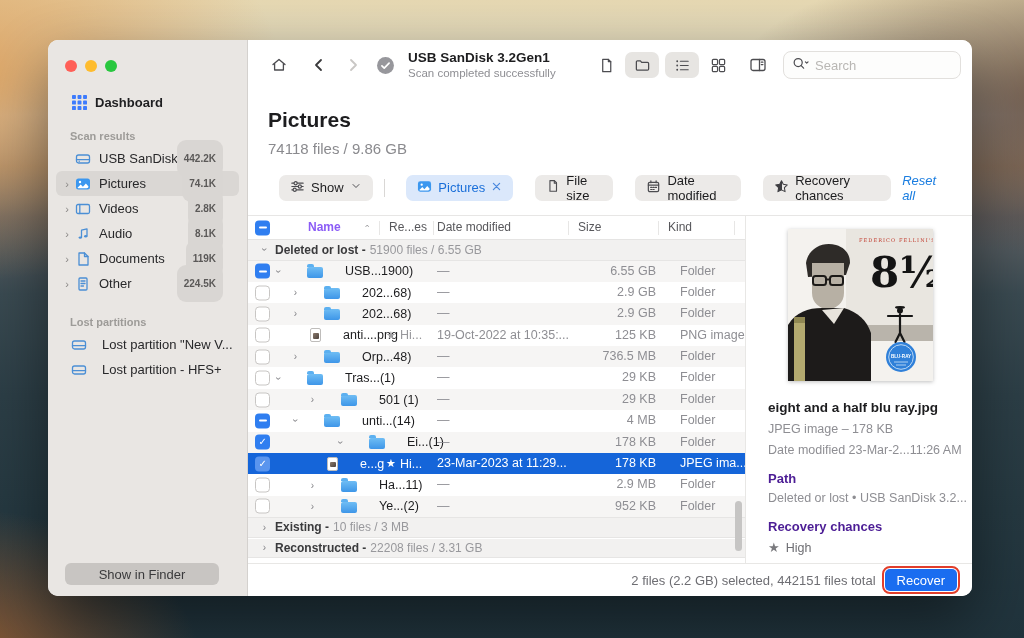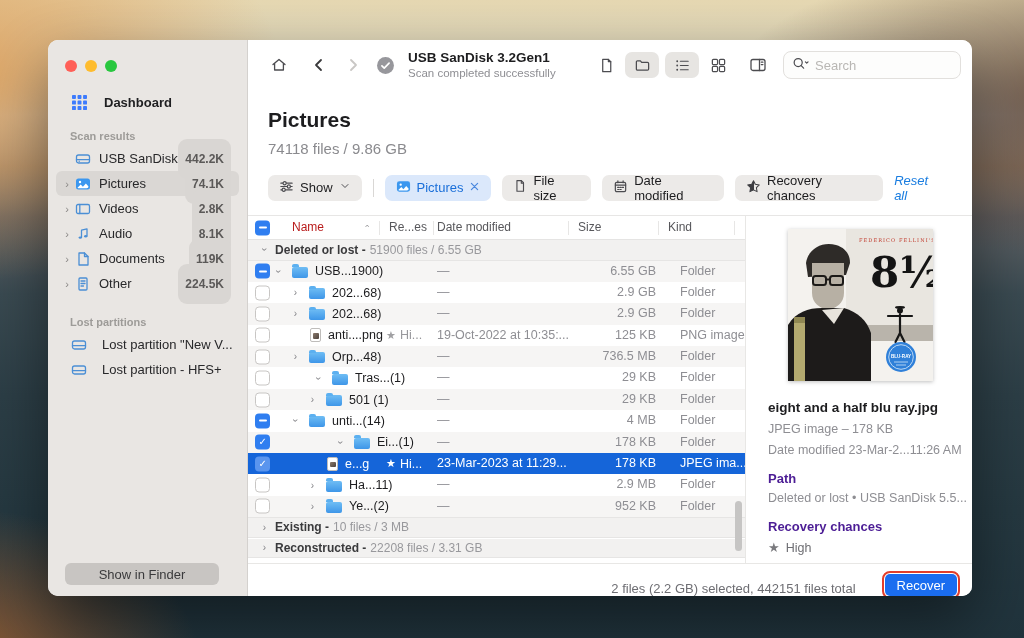--- a/index.html
+++ b/index.html
@@ -16,74 +16,74 @@
     position:absolute; left:48px; top:40px; width:924px; height:556px;
     border-radius:10px; overflow:hidden; display:flex;
     box-shadow:0 25px 60px rgba(0,0,0,.45);
     background:#fff;
   }
   
   .sidebar{ width:200px; background:#e9e6e3; border-right:1px solid rgba(0,0,0,.09); position:relative; flex:none; }
   .traffic{ display:flex; gap:8px; padding:20px 0 0 17px; }
   .tl{ width:12px; height:12px; border-radius:50%; }
   .tl.red{ background:#ff5f57; } .tl.yel{ background:#febc2e; } .tl.grn{ background:#29c73f; }
-  .dash-item{ display:flex; align-items:center; gap:9px; margin:22px 8px 0 22px; font-size:13px; font-weight:700; color:#1f1f21; }
+  .dash-item{ display:flex; align-items:center; margin:22px 8px 0 22px; font-size:13px; font-weight:700; color:#1f1f21; }
   .s-header{ margin:20px 0 4px 22px; font-size:11px; font-weight:700; color:#9d9b98; }
   .sitem{ display:flex; align-items:center; height:25px; margin:0 8px; border-radius:6px; padding-left:4px; font-size:13px; color:#28282a; }
   .sitem.sel{ background:#dad7d4; }
   .schev{ width:14px; text-align:center; color:#8a8886; font-size:11px; flex:none; }
   .schev::before{ content:"›"; }
   .schev.empty::before{ content:""; }
   .sicon{ width:18px; height:16px; flex:none; display:flex; align-items:center; justify-content:center; margin-right:7px; }
   .slabel{ flex:1; white-space:nowrap; overflow:hidden; }
-  .sbadge{ background:#d9d6d3; color:#5b5958; font-size:12px; font-weight:600; border-radius:9px; padding:13px 7px; margin-right:8px; flex:none; }
+  .sbadge{ background:#d9d6d3; color:#5b5958; font-size:10px; font-weight:600; border-radius:9px; padding:13px 7px; margin-right:16px; flex:none; }
   .lost-item{ display:flex; align-items:center; gap:7px; height:25px; margin:0 8px 0 22px; font-size:13px; color:#28282a; white-space:nowrap; overflow:hidden; }
   .finder-btn{ position:absolute; left:17px; bottom:11px; width:154px; height:22px; border:none; border-radius:6px; background:#c8c5c2; color:#3a3a3c; font-size:13px; font-family:inherit; }
   
   .main{ flex:1; display:flex; flex-direction:column; background:#fff; min-width:0; }
   .toolbar{ height:50px; display:flex; align-items:center; padding:0 11px 0 18px; flex:none; }
   .ticon{ display:flex; align-items:center; justify-content:center; width:26px; height:26px; flex:none; }
   .ticon.segsel{ background:#e7e5e2; border-radius:7px; width:34px; }
   .title-block{ margin-left:10px; line-height:1.15; }
   .t-title{ font-size:13.5px; font-weight:700; color:#1d1d1f; }
   .t-sub{ font-size:11.5px; color:#8e8e93; margin-top:2px; }
   .spacer{ flex:1; }
   .searchbox{ width:178px; height:28px; border:1px solid #e2e0dd; border-radius:8px; background:#fdfdfc; display:flex; align-items:center; padding:0 8px; gap:5px; margin-left:12px; }
   .searchbox input{ border:none; outline:none; background:transparent; width:110px; font-size:13px; color:#333; font-family:inherit; }
   .searchbox input::placeholder{ color:#b9b7b4; }
   .page-head{ padding:16px 0 0 20px; flex:none; }
   .p-title{ font-size:21px; font-weight:700; color:#1d1d1f; line-height:28px; }
   .p-sub{ font-size:15px; color:#8a8a8e; line-height:22px; margin-top:4px; }
   .filterbar{ display:flex; align-items:center; gap:11px; margin:14px 20px; height:27px; flex:none; }
-  .fbtn{ display:flex; align-items:center; gap:6px; height:26px; padding:0 11px; background:#eceae8; border-radius:7px; font-size:13px; color:#1d1d1f; }
+  .fbtn{ display:flex; align-items:center; gap:6px; height:26px; padding:0 11px; background:#eceae8; border-radius:7px; font-size:13px; color:#1d1d1f;margin-left:11px; }
   .fchip{ background:#dbe8fb; color:#1a6fd9; }
   .vdiv{ width:1px; height:18px; background:#d9d7d5; }
   .reset{ margin-left:auto; margin-right:8px; color:#1a7de0; font-size:13px;font-style:italic; }
   
   .body-split{ flex:1; display:flex; border-top:1px solid #e7e6e5; min-height:0; }
   .list-pane{ width:497px; flex:none; position:relative; overflow:hidden; }
   .thead{ height:24px; position:relative; border-bottom:1px solid #e5e4e3; font-size:12px; color:#57575b; }
-  .thead .hname{ position:absolute; left:44px; top:4px; font-weight:400; color:#b91c1c; }
+  .thead .hname{ position:absolute; left:60px; top:4px; font-weight:700; color:#8b5cf6; }
   .sortic{ position:absolute; left:117px; top:5px; color:#86868a; font-size:9px; display:inline-block; transform:rotate(-90deg); }
   .hrec{ position:absolute; left:141px; top:4px; } .hdate{ position:absolute; left:189px; top:4px; }
   .hsize{ position:absolute; left:330px; top:4px; } .hkind{ position:absolute; left:420px; top:4px; }
   .hsep{ position:absolute; top:5px; width:1px; height:14px; background:#e7e6e5; }
   .grow{ display:flex; align-items:center; gap:4px; padding-left:10px; background:#f2f1f0; border-bottom:1px solid #e6e5e4; height:20.5px; font-size:12px; }
   .grow + .grow{ border-top:1px solid #fff; }
   .glabel{ font-weight:700; color:#3a3a3c; } .gdetail{ color:#98989c; }
   .frow{ position:relative; height:21.4px; font-size:12.5px; }
   .frow.g{ background:#f6f5f4; }
   .frow.sel{ background:#1565d9; color:#fff; }
   .cb{ position:absolute; left:7px; top:50%; transform:translateY(-50%); width:15px; height:15px; border-radius:4px; }
   .cb.un{ background:#fff; border:1px solid #c8c6c4; }
   .cb.ind{ background:#2f7ef0; } .cb.ck{ background:#2f7ef0; }
   .sel .cb.ck{ background:#5a95ee; }
   .cb.ind::after{ content:""; position:absolute; left:3.5px; top:6.5px; width:8px; height:2px; background:#fff; border-radius:1px; }
   .cb.ck::after{ content:"✓"; color:#fff; font-size:10px; font-weight:700; position:absolute; left:3.5px; top:1px; }
-  .tree{ position:absolute; left:0; top:0; bottom:0; display:flex; align-items:center; gap:7px; }
+  .tree{ position:absolute; left:0; top:0; bottom:0; display:flex; align-items:center; gap:22px; }
   .chev{ width:13px; text-align:center; color:#848488; font-size:10px; flex:none; }
   .chev.r::before{ content:"›"; display:inline-block; }
   .chev.d::before{ content:"›"; display:inline-block; transform:rotate(90deg); }
   .fico-folder{ width:16px; height:11px; background:linear-gradient(#6fbdf4,#3e96e8); border-radius:2px; position:relative; margin-top:2px; flex:none; }
   .fico-folder::before{ content:""; position:absolute; top:-2.5px; left:0; width:7px; height:3px; background:#5cb0f0; border-radius:2px 2px 0 0; }
   .fico-img{ width:11px; height:14px; background:#fff; border:1px solid #bfbdbb; border-radius:2px; position:relative; flex:none; }
   .fico-img::after{ content:""; position:absolute; left:1.5px; top:4px; width:6.5px; height:5.5px; background:linear-gradient(135deg,#8a7a6d,#4c423c); border-radius:1px; }
   .fname{ color:#1d1d1f; white-space:nowrap; }
   .sel .fname{ color:#fff; }
   .frec{ position:absolute; left:138px; top:0; bottom:0; display:flex; align-items:center; gap:4px; color:#98989c; }
@@ -97,21 +97,21 @@
   
   .preview-pane{ flex:1; border-left:1px solid #e8e7e5; padding:13px 20px 0 22px; min-width:0; }
   .poster{ display:block; width:145px; height:152px; margin:0 auto; box-shadow:0 1px 4px rgba(0,0,0,.25); }
   .pv-name{ font-size:13.5px; font-weight:700; color:#1d1d1f; margin-top:19px; white-space:nowrap; }
   .pv-meta{ font-size:12.5px; color:#8e8e93; margin-top:7px; white-space:nowrap; }
   .pv-label{ font-size:13px; font-weight:700; color:#4c1d95; margin-top:14px; }
   .pv-val{ font-size:12.5px; color:#8e8e93; margin-top:5px; white-space:nowrap; }
   .pv-rec{ display:flex; align-items:center; gap:6px; margin-top:6px; font-size:12.5px; color:#6e6e73; }
   .pv-rec .rstar{ font-size:13px; color:#7a7a7e; }
   
-  .statusbar{ height:33px; flex:none; border-top:1px solid #e8e7e5; display:flex; align-items:flex-end; justify-content:flex-end; gap:29px; padding-right:15px; }
+  .statusbar{ height:33px; flex:none; border-top:1px solid #e8e7e5; display:flex; align-items:center; justify-content:flex-end; gap:9px; padding-right:15px; }
   .status-text{ font-size:13px; color:#6e6e73; }
   .recover-btn{ height:22px; padding:0 12px; background:#1a6df0; color:#fff; font-size:13px; font-family:inherit; border:none; border-radius:5px; outline:2px solid #e23e2b; outline-offset:1px; }
   svg.ic{ stroke:#4c4c50; fill:none; stroke-width:1.3; stroke-linecap:round; stroke-linejoin:round; }
   svg.bic{ stroke:#4b8fd5; fill:none; stroke-width:1.3; stroke-linecap:round; stroke-linejoin:round; }
 </style>
 </head>
 <body>
 
 <div class="window">
 
@@ -462,21 +462,21 @@
               <span class="fico-folder"></span>
               <span class="fname">Orp...48)</span>
             </span>
           <span class="fdate">—</span>
             <span class="fsize">736.5 MB</span>
             <span class="fkind">Folder</span>
         </div>
 
         <div class="frow">
           <span class="cb un"></span>
-          <span class="tree" style="padding-left:64px">
+          <span class="tree" style="padding-left:24px">
               <span class="chev d"></span>
               <span class="fico-folder"></span>
               <span class="fname">Tras...(1)</span>
             </span>
           <span class="fdate">—</span>
             <span class="fsize">29 KB</span>
             <span class="fkind">Folder</span>
         </div>
 
         <div class="frow g">
@@ -589,21 +589,21 @@
           <rect x="6" y="88" width="11" height="6" fill="#8f8752"></rect>
           <circle cx="113" cy="128" r="15" fill="#2f80d9"></circle>
           <circle cx="113" cy="128" r="12.3" fill="none" stroke="#bcd9f4" stroke-width="1"></circle>
           <text x="113" y="129" font-size="4.6" font-weight="bold" fill="#ffffff" text-anchor="middle">BLU-RAY</text>
           <path d="M106 133h14M108 136h10" stroke="#cfe4f8" stroke-width=".8"></path>
         </svg>
         <div class="pv-name">eight and a half blu ray.jpg</div>
         <div class="pv-meta">JPEG image – 178 KB</div>
         <div class="pv-meta">Date modified  23-Mar-2...11:26 AM</div>
         <div class="pv-label">Path</div>
-        <div class="pv-val">Deleted or lost • USB  SanDisk 5.5...</div>
+        <div class="pv-val">Deleted or lost • USB  SanDisk 3.2...</div>
         <div class="pv-label">Recovery chances</div>
         <div class="pv-rec">
           <span class="rstar">★</span>
           <span>High</span>
         </div>
       </aside>
     </div>
 
     <footer class="statusbar">
       <span class="status-text">2 files (2.2 GB) selected, 442151 files total</span>

